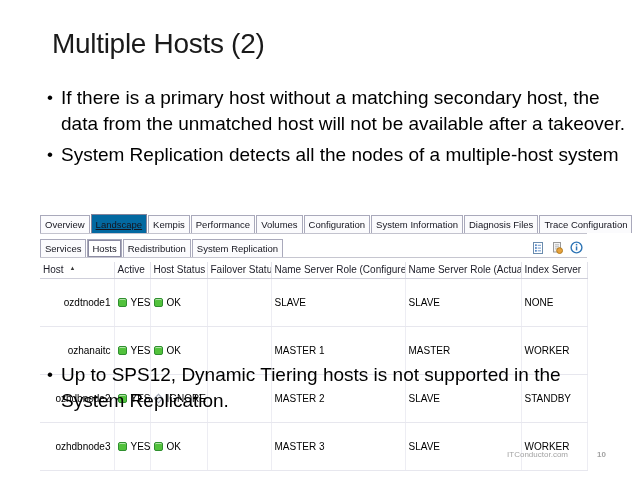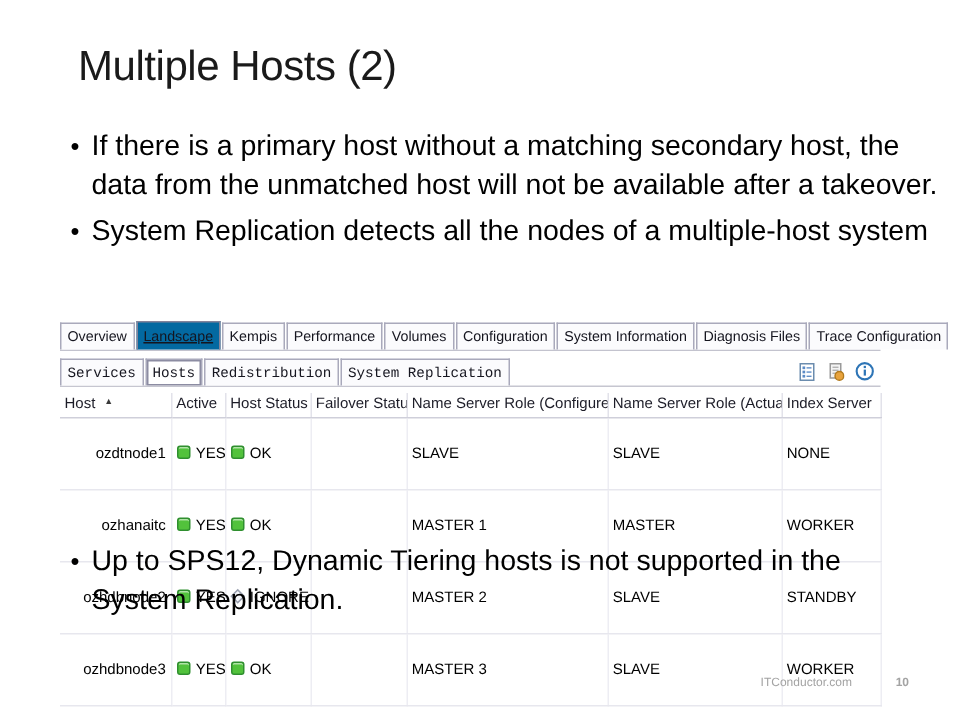--- a/index.html
+++ b/index.html
@@ -14,21 +14,21 @@
   .bullets li { position:relative; padding-left:14px; margin-bottom:6px; }
   .bullets li .bdot { position:absolute; left:0; top:0; font-size:17px; }
 
   
   .studio { position:absolute; left:40px; top:214px; width:547px; font-size:9.5px; color:#15151f; }
   .tabrow { display:flex; align-items:flex-end; border-bottom:1px solid #c3c3ce; }
   .tab { border:1px solid #a9a9bb; border-bottom:none; background:#fbfbfd; padding:3px 4px 3px; margin-right:1px; white-space:nowrap; cursor:default; }
   .tab.selected { background:#0369a1; border-color:#83839a; padding-top:4px;text-decoration:underline; }
   .subrow { display:flex; justify-content:space-between; align-items:flex-end; margin-top:5px; border-bottom:1px solid #c6c6d0; }
   .subtabs { display:flex; }
-  .subtab { border:1px solid #a9a9bb; border-bottom:none; background:#fbfbfd; padding:3px 4px; margin-right:1px; white-space:nowrap;font-family:Liberation Mono, monospace; }
+  .subtab { border:1px solid #a9a9bb; border-bottom:none; background:#fbfbfd; padding:3px 4px; margin-right:1px; white-space:nowrap; }
   .subtab.selected { box-shadow:inset 0 0 0 1px #8c8ca2; background:#fff; }
   .toolbar { display:flex; gap:7px; align-items:center; padding:0 4px 3px 0; }
   .tbicon { display:inline-block; line-height:0; }
 
   table.hosts { table-layout:fixed; width:547px; border-collapse:collapse; margin-top:4px; font-size:10px; }
   table.hosts th { font-weight:400; text-align:left; color:#1d1d28; padding:2px 3px; border-right:1px solid #e2e2ea; border-bottom:1px solid #cfcfda; white-space:nowrap; overflow:hidden; height:16px; }
   table.hosts td { padding:18px 3px; border-right:1px solid #ededf3; border-bottom:1px solid #e7e7ee; white-space:nowrap; overflow:hidden; height:16px; color:#000; }
   td.host-cell { text-align:right; padding-right:5px; }
   .sortarrow { font-size:6px; vertical-align:3px; color:#3a3a3a; margin-left:6px; }
   .ic-green { display:inline-block; width:9px; height:9px; border:1px solid #2f8f2f; border-radius:2px;

